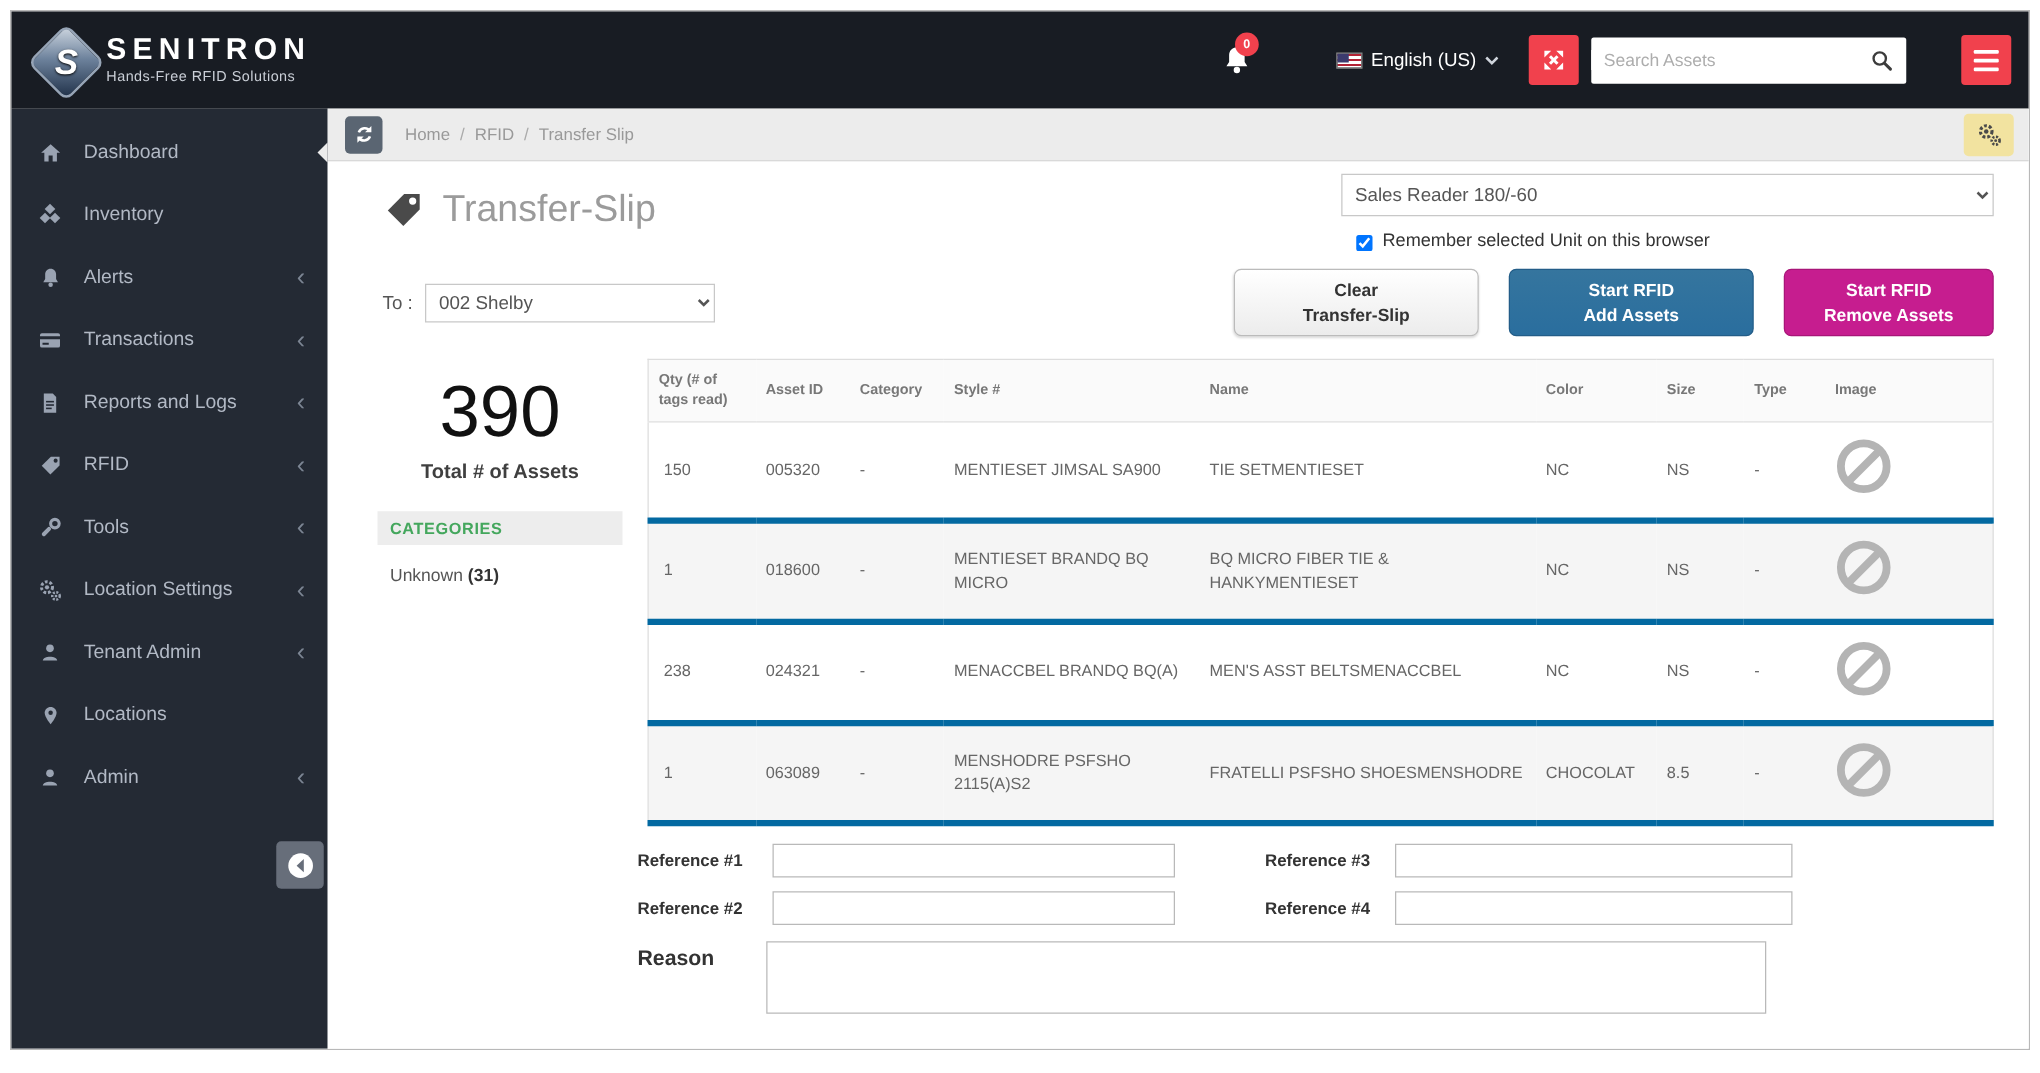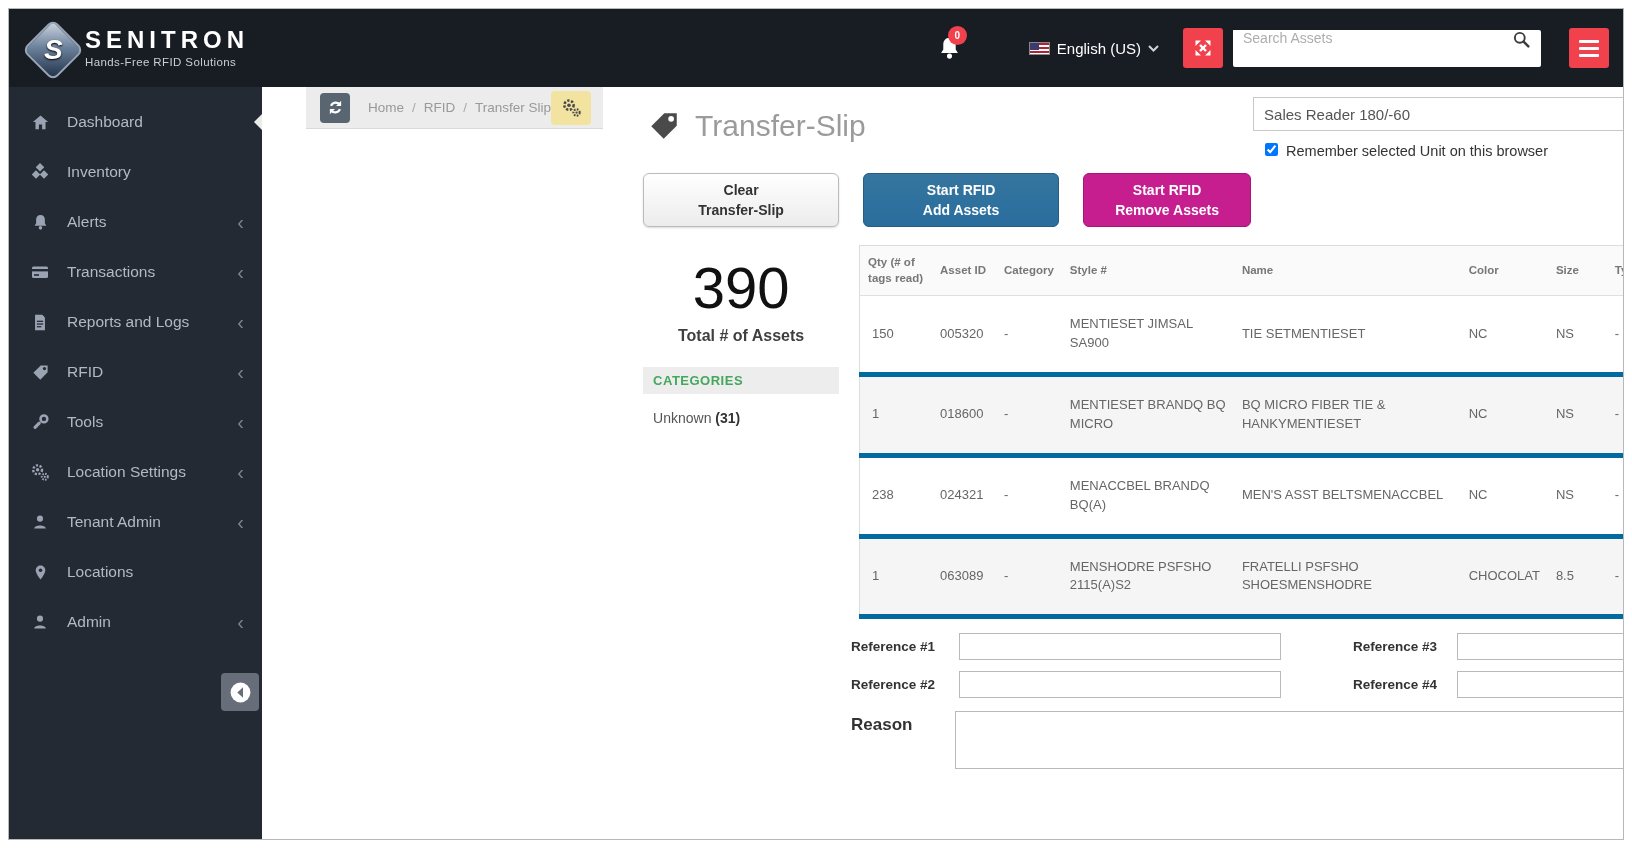--- a/index.html
+++ b/index.html
@@ -20,21 +20,21 @@
   .badge { position:absolute; top:-9px; left:12px; background:#f1414d; color:#fff; font-size:10px; font-weight:bold; width:19px; height:19px; border-radius:50%; display:flex; align-items:center; justify-content:center; }
 
   .lang { display:flex; align-items:center; color:#fff; font-size:15px; margin-right:24px; cursor:pointer; }
   .flag { width:21px; height:13px; background:repeating-linear-gradient(180deg,#b22234 0 2px,#fff 2px 4px); position:relative; margin-right:7px; border:0.5px solid #888; }
   .flag::after { content:""; position:absolute; left:0; top:0; width:9px; height:7px; background:#3c3b6e; }
   .caret { margin-left:7px; color:#cfd4dc; }
 
   .red-btn { width:40px; height:40px; background:#f1414d; border-radius:3px; display:flex; align-items:center; justify-content:center; cursor:pointer; border:none; }
   .expand-btn { margin-right:10px; }
 
-  .search-box { width:308px; height:37px; background:#fff; border-radius:2px; display:flex; align-items:flex-start; margin-right:28px; }
+  .search-box { width:252px; height:37px; background:#fff; border-radius:2px; display:flex; align-items:center; margin-right:44px; }
   .search-box input { flex:1; border:none; outline:none; font-size:14px; padding:0 10px; color:#444; font-family:"Liberation Sans", sans-serif; }
   .search-box input::placeholder { color:#adadad; }
   .search-icon-wrap { padding:0 10px; cursor:pointer; display:flex; }
 
   .user-zone { display:flex; flex-direction:column; margin-right:22px; cursor:pointer; }
   .user-line { display:flex; align-items:center; color:#fff; font-size:15.5px; font-weight:bold; }
   .user-line svg { margin-right:8px; }
   .user-line .caret { margin-left:26px; }
   .user-loc { color:#77808f; font-size:12.5px; margin-top:5px; padding-left:26px; }
 
@@ -47,36 +47,36 @@
   
   .sidebar { width:253px; background:#242a34; position:relative; padding-top:10px; flex:0 0 auto; }
   .side-item { height:50px; display:flex; align-items:center; padding:0 18px 0 20px; color:#b2b9c5; font-size:15.5px; cursor:pointer; position:relative; }
   .side-item .s-icon { width:22px; margin-right:16px; display:flex; justify-content:center; color:#9aa3b2; }
   .side-item .s-icon svg { fill:#9aa3b2; }
   .side-chevron { margin-left:auto; color:#7c8violet593; color:#7c8593; font-size:20px; line-height:1; }
   .active-tri { position:absolute; right:0; top:50%; margin-top:-8px; width:0; height:0; border-top:8px solid transparent; border-bottom:8px solid transparent; border-right:8px solid #ececec; }
   .collapse-btn { position:absolute; right:3px; bottom:128px; width:38px; height:38px; background:#676e7a; border-radius:4px; border:none; display:flex; align-items:center; justify-content:center; cursor:pointer; }
 
   
-  .main { flex:1; background:#fff; display:flex; flex-direction:row; min-width:0;padding-left:44px; }
+  .main { flex:1; background:#fff; display:flex; flex-direction:column; min-width:0; }
   .crumbbar { height:42px; background:#ececec; border-bottom:1px solid #d9d9d9; display:flex; align-items:center; padding:0 12px 0 14px; flex:0 0 auto; }
   .refresh-btn { width:30px; height:30px; background:#5a6572; border:none; border-radius:4px; display:flex; align-items:center; justify-content:center; cursor:pointer; }
   .crumbs { margin-left:18px; font-size:13.5px; color:#999; display:flex; gap:8px; }
   .crumbs .crumb { cursor:pointer; }
   .crumbs .sep { color:#aaa; }
   .gears-btn { margin-left:auto; width:40px; height:34px; background:#f2e3a0; border:none; border-radius:4px; display:flex; align-items:center; justify-content:center; cursor:pointer; }
 
   .content { padding:0 28px 0 40px; flex:1; }
 
   .row1 { margin-top:10px; display:flex; justify-content:space-between; align-items:flex-start; }
   .page-title { display:flex; align-items:center; gap:14px; margin-top:12px; margin-left:4px; }
   .page-title .t-text { font-size:30px; color:#9b9b9b; }
   .reader-col { width:522px; }
   .reader-col select { width:100%; height:34px; border:1px solid #c8c8c8; background:#fff; color:#555; font-size:15px; padding:0 6px; font-family:"Liberation Sans", sans-serif; }
-  .remember { margin-top:12px; display:flex; align-items:flex-start; gap:8px; font-size:14.5px; color:#333; padding-left:12px; }
+  .remember { margin-top:12px; display:flex; align-items:flex-end; gap:8px; font-size:14.5px; color:#333; padding-left:12px; }
 
   .row2 { margin-top:14px; display:flex; justify-content:space-between; align-items:center; }
   .to-group { display:flex; align-items:center; gap:10px; font-size:15px; color:#555; margin-left:4px; }
   .to-group select { width:232px; height:31px; border:1px solid #c8c8c8; background:#fff; color:#555; font-size:15px; padding:0 6px; font-family:"Liberation Sans", sans-serif; }
   .btn-group { display:flex; gap:24px; }
   .big-btn { width:196px; height:54px; border-radius:6px; font-size:14px; font-weight:bold; line-height:1.45; cursor:pointer; font-family:"Liberation Sans", sans-serif; }
   .btn-clear { background:linear-gradient(#fff,#ececec); border:1px solid #bbb; color:#333; box-shadow:0 1px 2px rgba(0,0,0,0.15); }
   .btn-add { background:linear-gradient(#35759e,#2a6e9e); background-color:#2d72a3; border:1px solid #235d88; color:#fff; }
   .btn-remove { width:168px; background:#c61d8f; border:1px solid #a81578; color:#fff; }
 
@@ -338,20 +338,26 @@
               <option>Sales Reader 180/-60</option>
             </select>
             <div class="remember">
               <input type="checkbox" checked="checked" style="">
               <span>Remember selected Unit on this browser</span>
             </div>
           </div>
         </div>
 
         <div class="row2">
+          <div class="to-group">
+            <span>To :</span>
+            <select>
+              <option>002 Shelby</option>
+            </select>
+          </div>
           <div class="btn-group">
             <button class="big-btn btn-clear">
               <div>Clear</div>
               <div>Transfer-Slip</div>
             </button>
             <button class="big-btn btn-add">
               <div>Start RFID</div>
               <div>Add Assets</div>
             </button>
             <button class="big-btn btn-remove">

